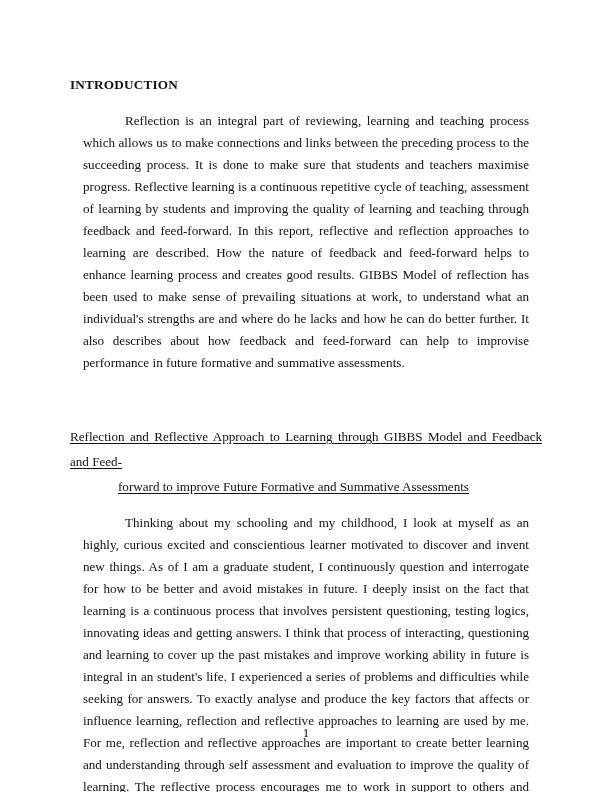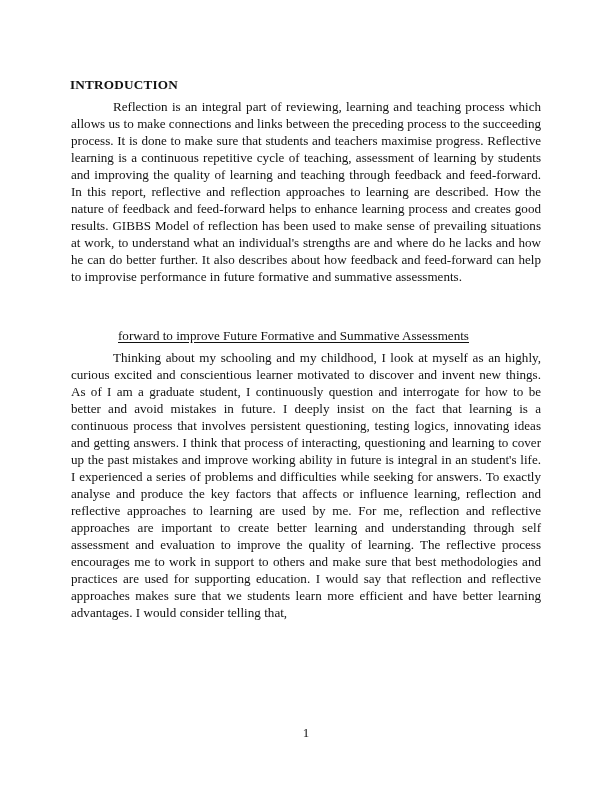--- a/index.html
+++ b/index.html
@@ -37,23 +37,23 @@
 
   .spacer-line {
     height: 25px;
   }
 
   .spacer-half {
     height: 12px;
   }
 
   p.body-para {
-    margin: 1px;
+    margin: 13px;
     font-size: 13.1px;
-    line-height: 17px;
+    line-height: 22px;
     text-align: justify;
     text-justify: inter-word;
     text-indent: 42px;
     word-spacing: 0.1px;
   }
 
   .sub-heading {
     margin: 0;
     font-size: 13.1px;
     line-height: 25.1px;
@@ -97,20 +97,21 @@
     <h1 class="section-heading">INTRODUCTION</h1>
 
     <p class="body-para">Reflection is an integral part of reviewing, learning and teaching process which allows us to make connections and links between the preceding process to the  succeeding process. It is done to make sure that students and teachers maximise progress. Reflective learning is a continuous repetitive cycle of teaching, assessment of learning by students and improving the quality of learning and teaching through feedback and feed-forward. In this report, reflective and reflection approaches to learning are described. How the nature of feedback and feed-forward helps to enhance learning process and creates good results. GIBBS Model of reflection has been used to make sense of prevailing situations at work, to understand what an individual's strengths are and where do he lacks and how he can do better further. It also describes about how feedback and feed-forward can help to improvise performance in future formative and summative assessments.</p>
 
     <div class="spacer-line"></div>
 
 
     <div class="spacer-half"></div>
 
     <div class="sub-heading">
+      <span class="line-one">Reflection and Reflective Approach to Learning through GIBBS Model and Feedback and Feed-</span>
       <span class="line-two">forward to improve Future Formative and Summative Assessments</span>
     </div>
 
     <p class="body-para">Thinking about my schooling and my childhood, I look at myself as an highly, curious excited and conscientious learner motivated to discover and invent new things. As of I am a graduate student, I continuously question and interrogate for how to be better and avoid mistakes in future. I deeply insist on the fact that learning is a continuous process that involves persistent questioning, testing logics, innovating ideas and getting answers. I think that process of interacting, questioning and learning to cover up the past mistakes and improve working ability in future is integral in an student's life. I experienced a series of problems and difficulties while seeking for answers. To exactly analyse and produce the key factors that affects or influence learning, reflection and reflective approaches to learning are used by me. For me, reflection and reflective approaches are important to create better learning and understanding through self assessment and evaluation to improve the quality of learning. The reflective process encourages me to work in support to others and make sure that best methodologies and practices are used for supporting education. I would say that reflection and reflective approaches makes sure that we students learn more efficient and have better learning advantages. I would consider telling that,</p>
 
   </div>
 
   <div class="page-number">1</div>
 
 </div>

